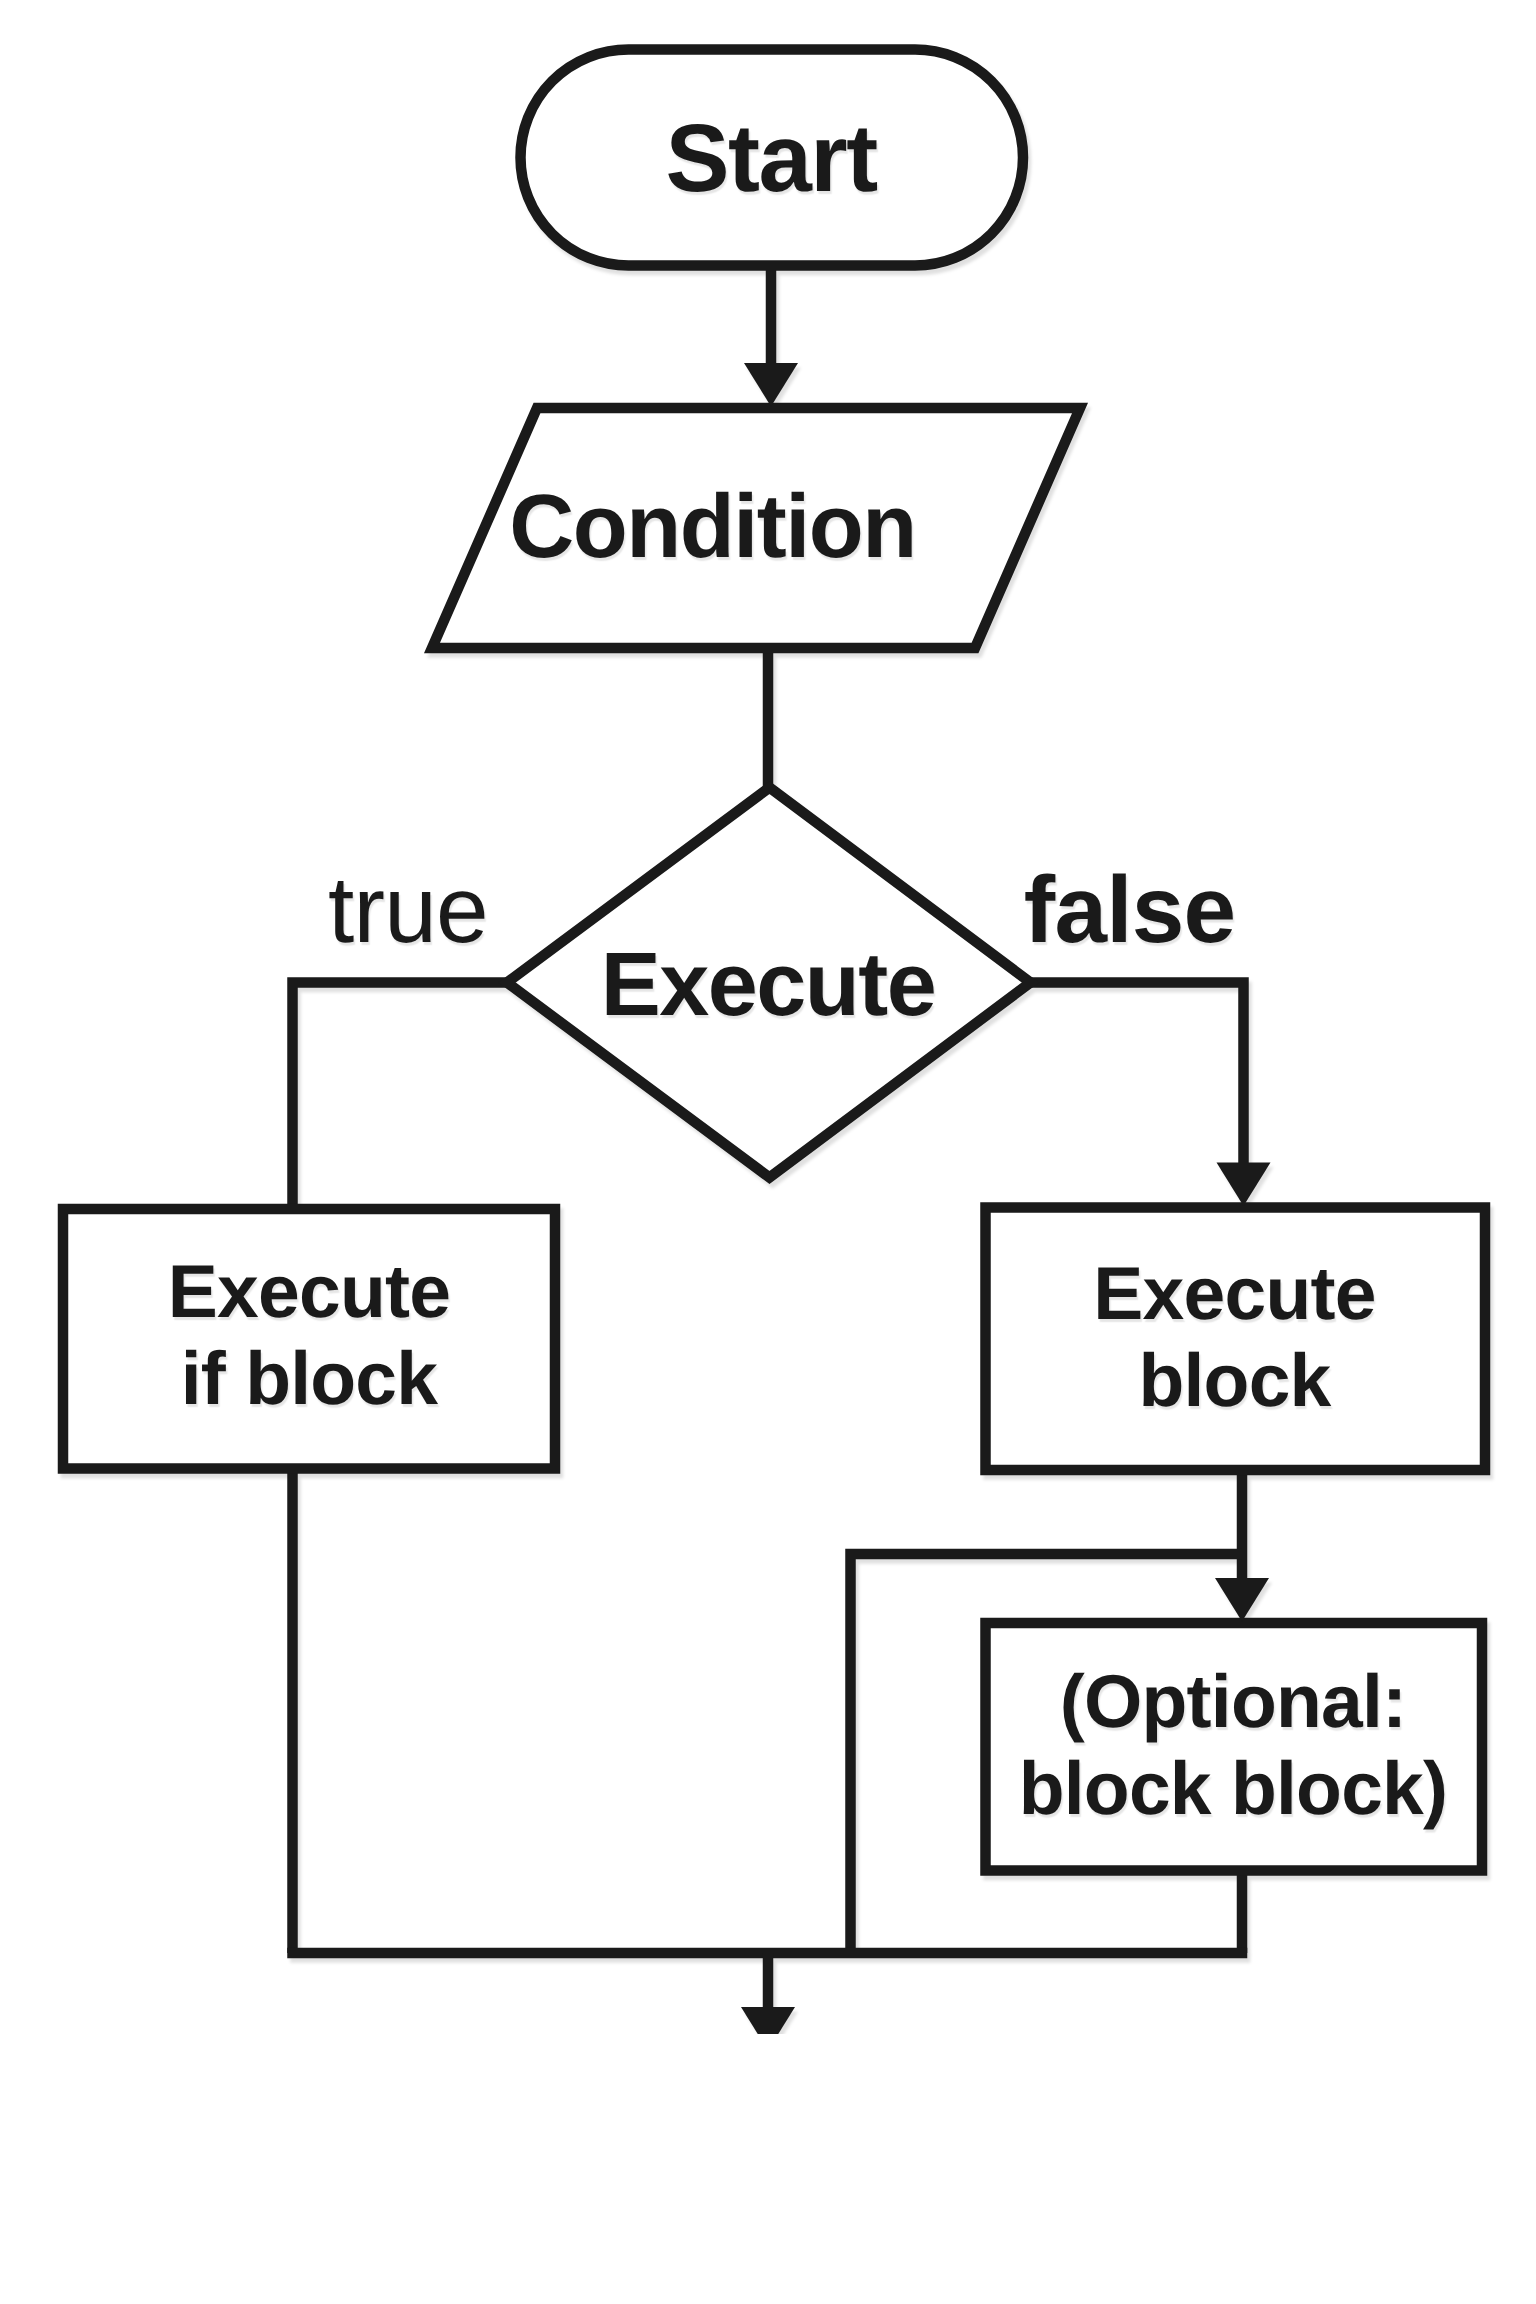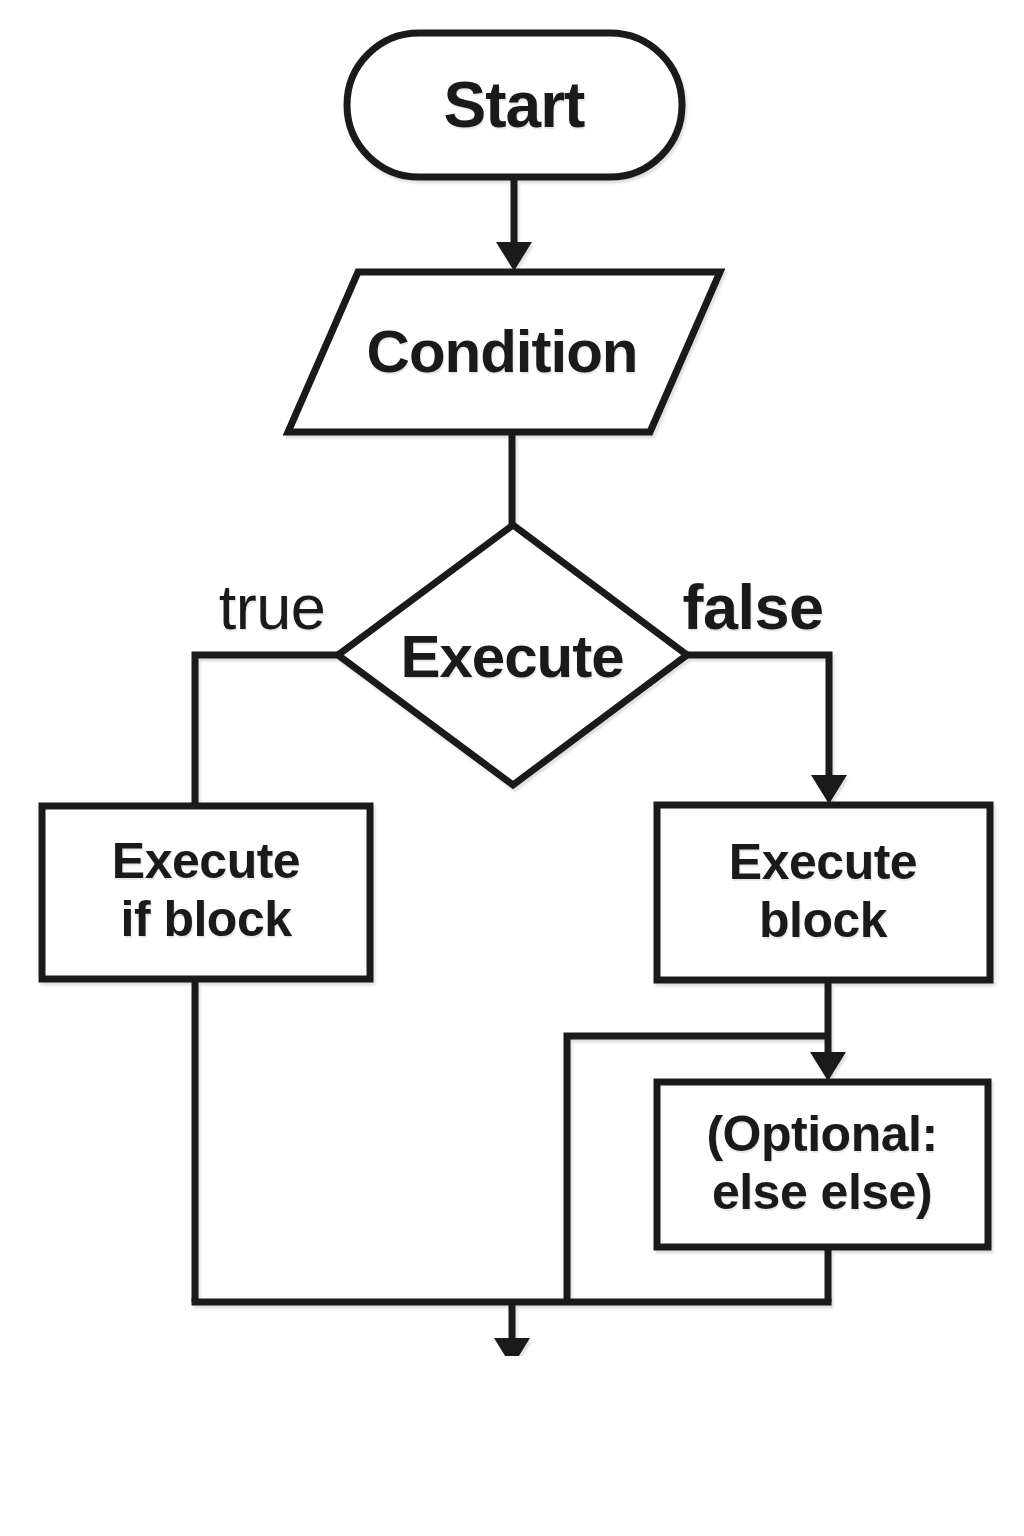--- a/index.html
+++ b/index.html
@@ -78,38 +78,38 @@
     <rect class="node-shape" x="352" y="1368" width="316" height="142" rx="71" ry="71"></rect>
 
     <polygon class="arrow-head" points="514,271 496,242 532,242"></polygon>
     <polygon class="arrow-head" points="829,804 811,775 847,775"></polygon>
     <polygon class="arrow-head" points="828,1081 810,1052 846,1052"></polygon>
     <polygon class="arrow-head" points="512,1367 494,1338 530,1338"></polygon>
   </svg>
 
   <div class="lbl lbl-terminator" style="left:514px; top:105px;">Start</div>
 
-  <div class="lbl lbl-io" style="left:502px; top:351px;">Condition</div>
+  <div class="lbl lbl-io" style="left:475px; top:351px;">Condition</div>
 
   <div class="lbl lbl-decision" style="left:512px; top:656px;">Execute</div>
 
   <div class="lbl lbl-branch" style="left:272px; top:607px;">true</div>
 
   <div class="lbl lbl-branch" style="left:753px; top:607px;font-weight:bold;">false</div>
 
   <div class="lbl lbl-process" style="left:206px; top:890px;">
     <span>Execute</span>
     <span>if block</span>
   </div>
 
   <div class="lbl lbl-process" style="left:823px; top:891px;">
     <span>Execute</span>
     <span>block</span>
   </div>
 
   <div class="lbl lbl-process" style="left:822px; top:1163px;">
     <span>(Optional:</span>
-    <span>else else)</span>
+    <span>block block)</span>
   </div>
 
   <div class="lbl lbl-terminator" style="left:510px; top:1440px;">End</div>
 
 </div>
 
 </body></html>

